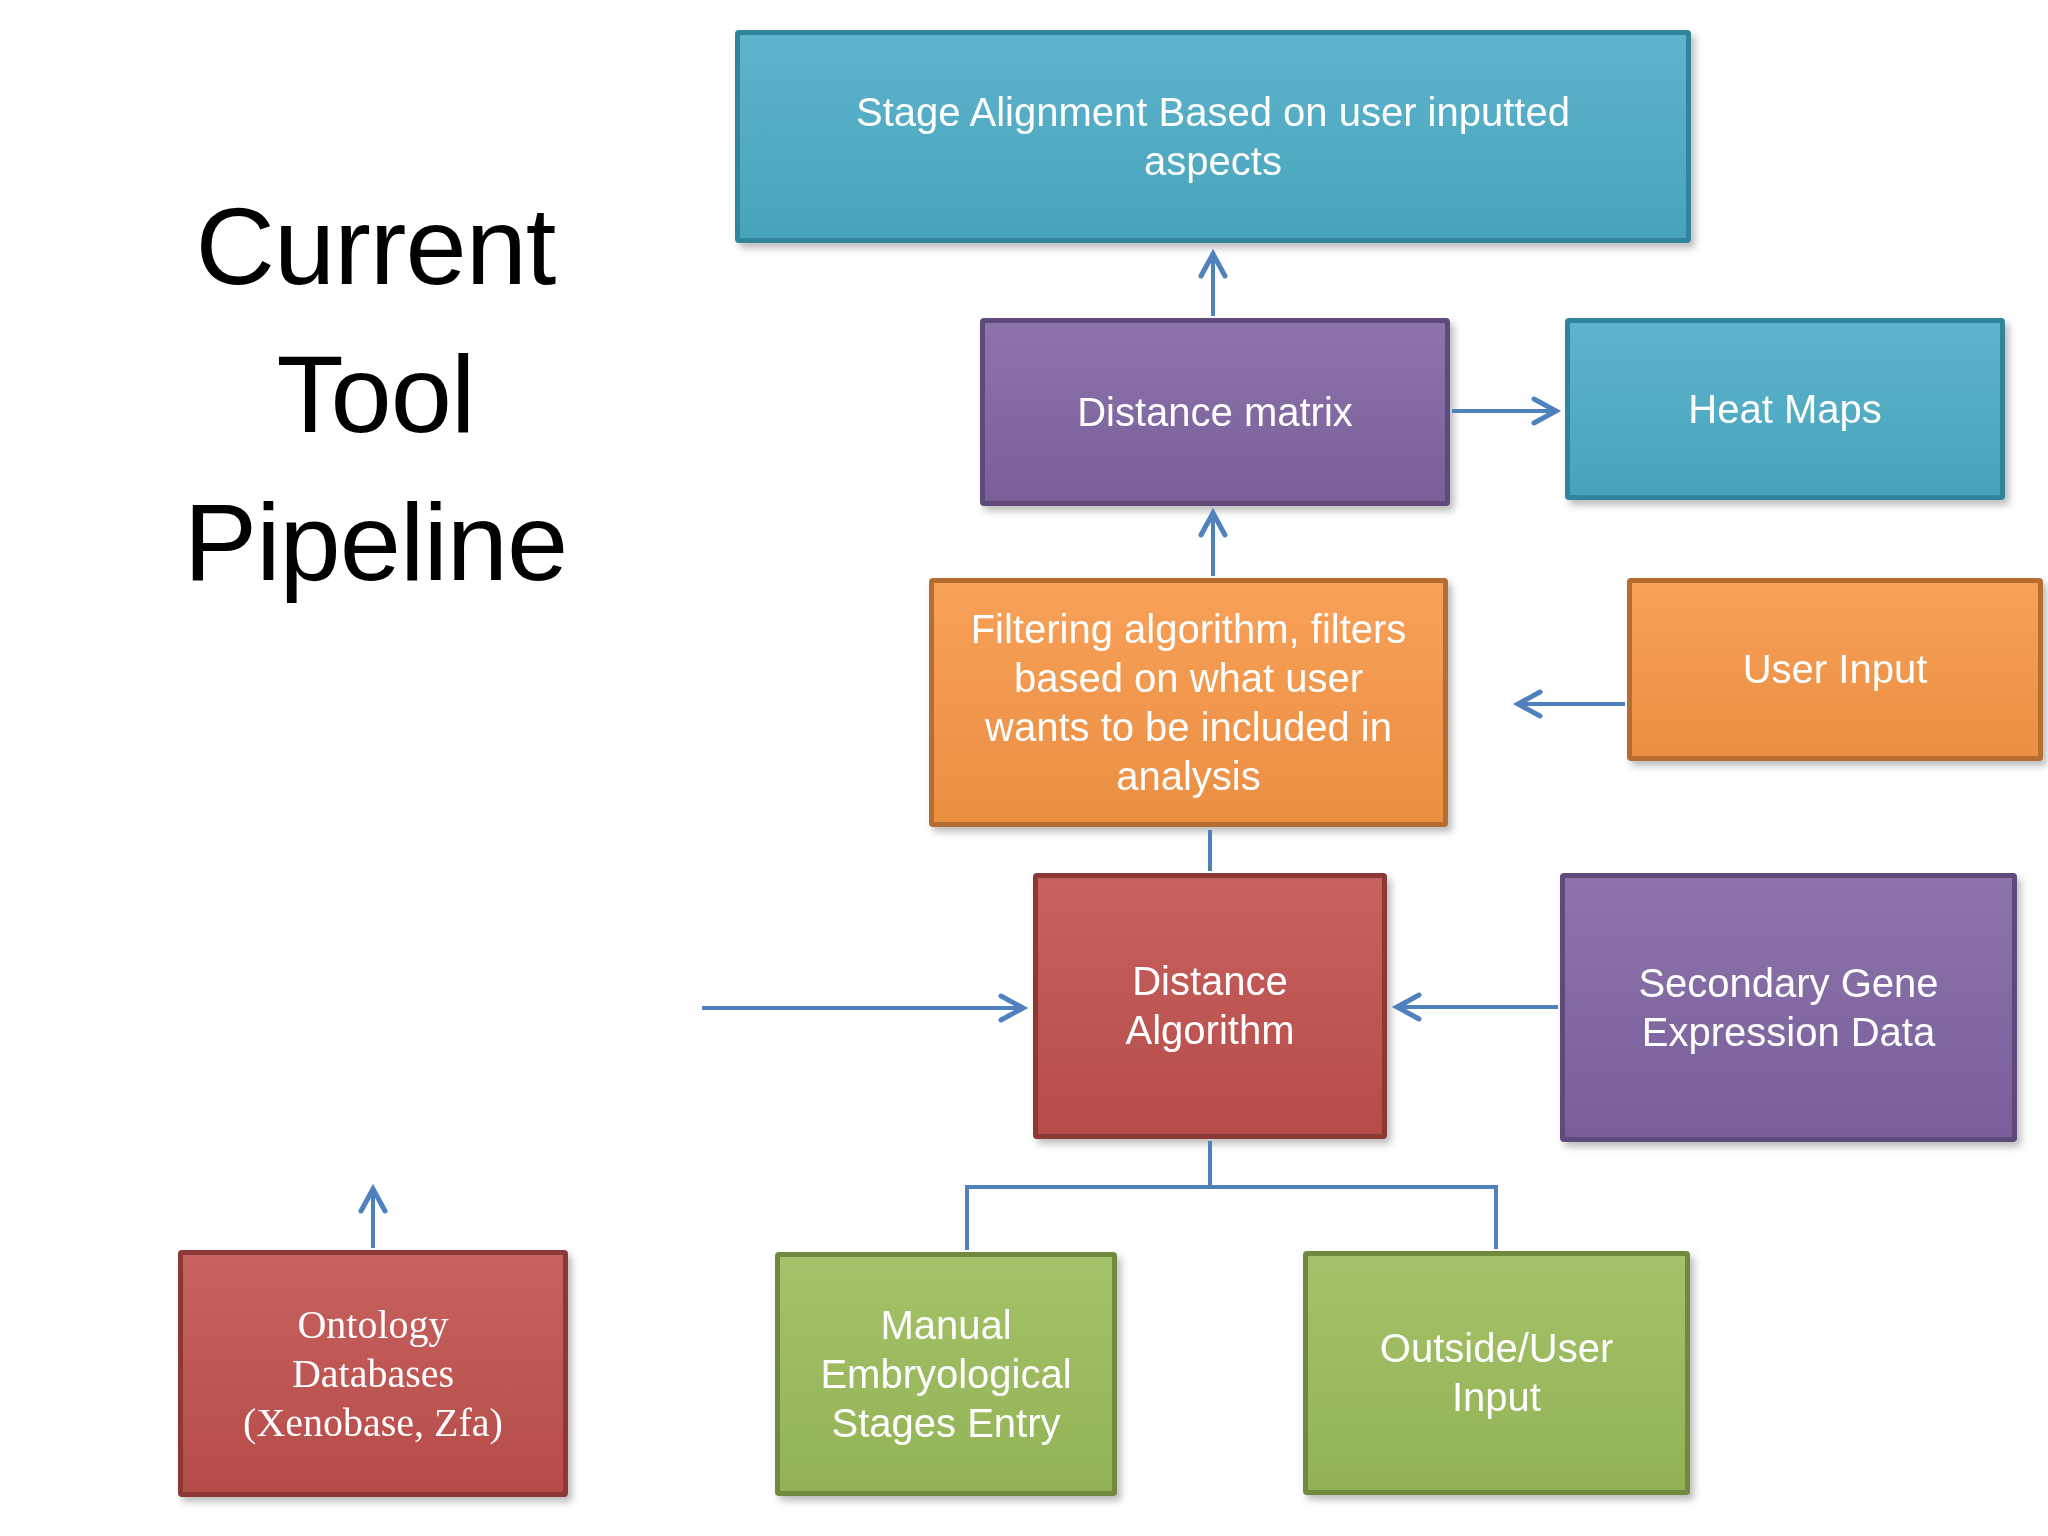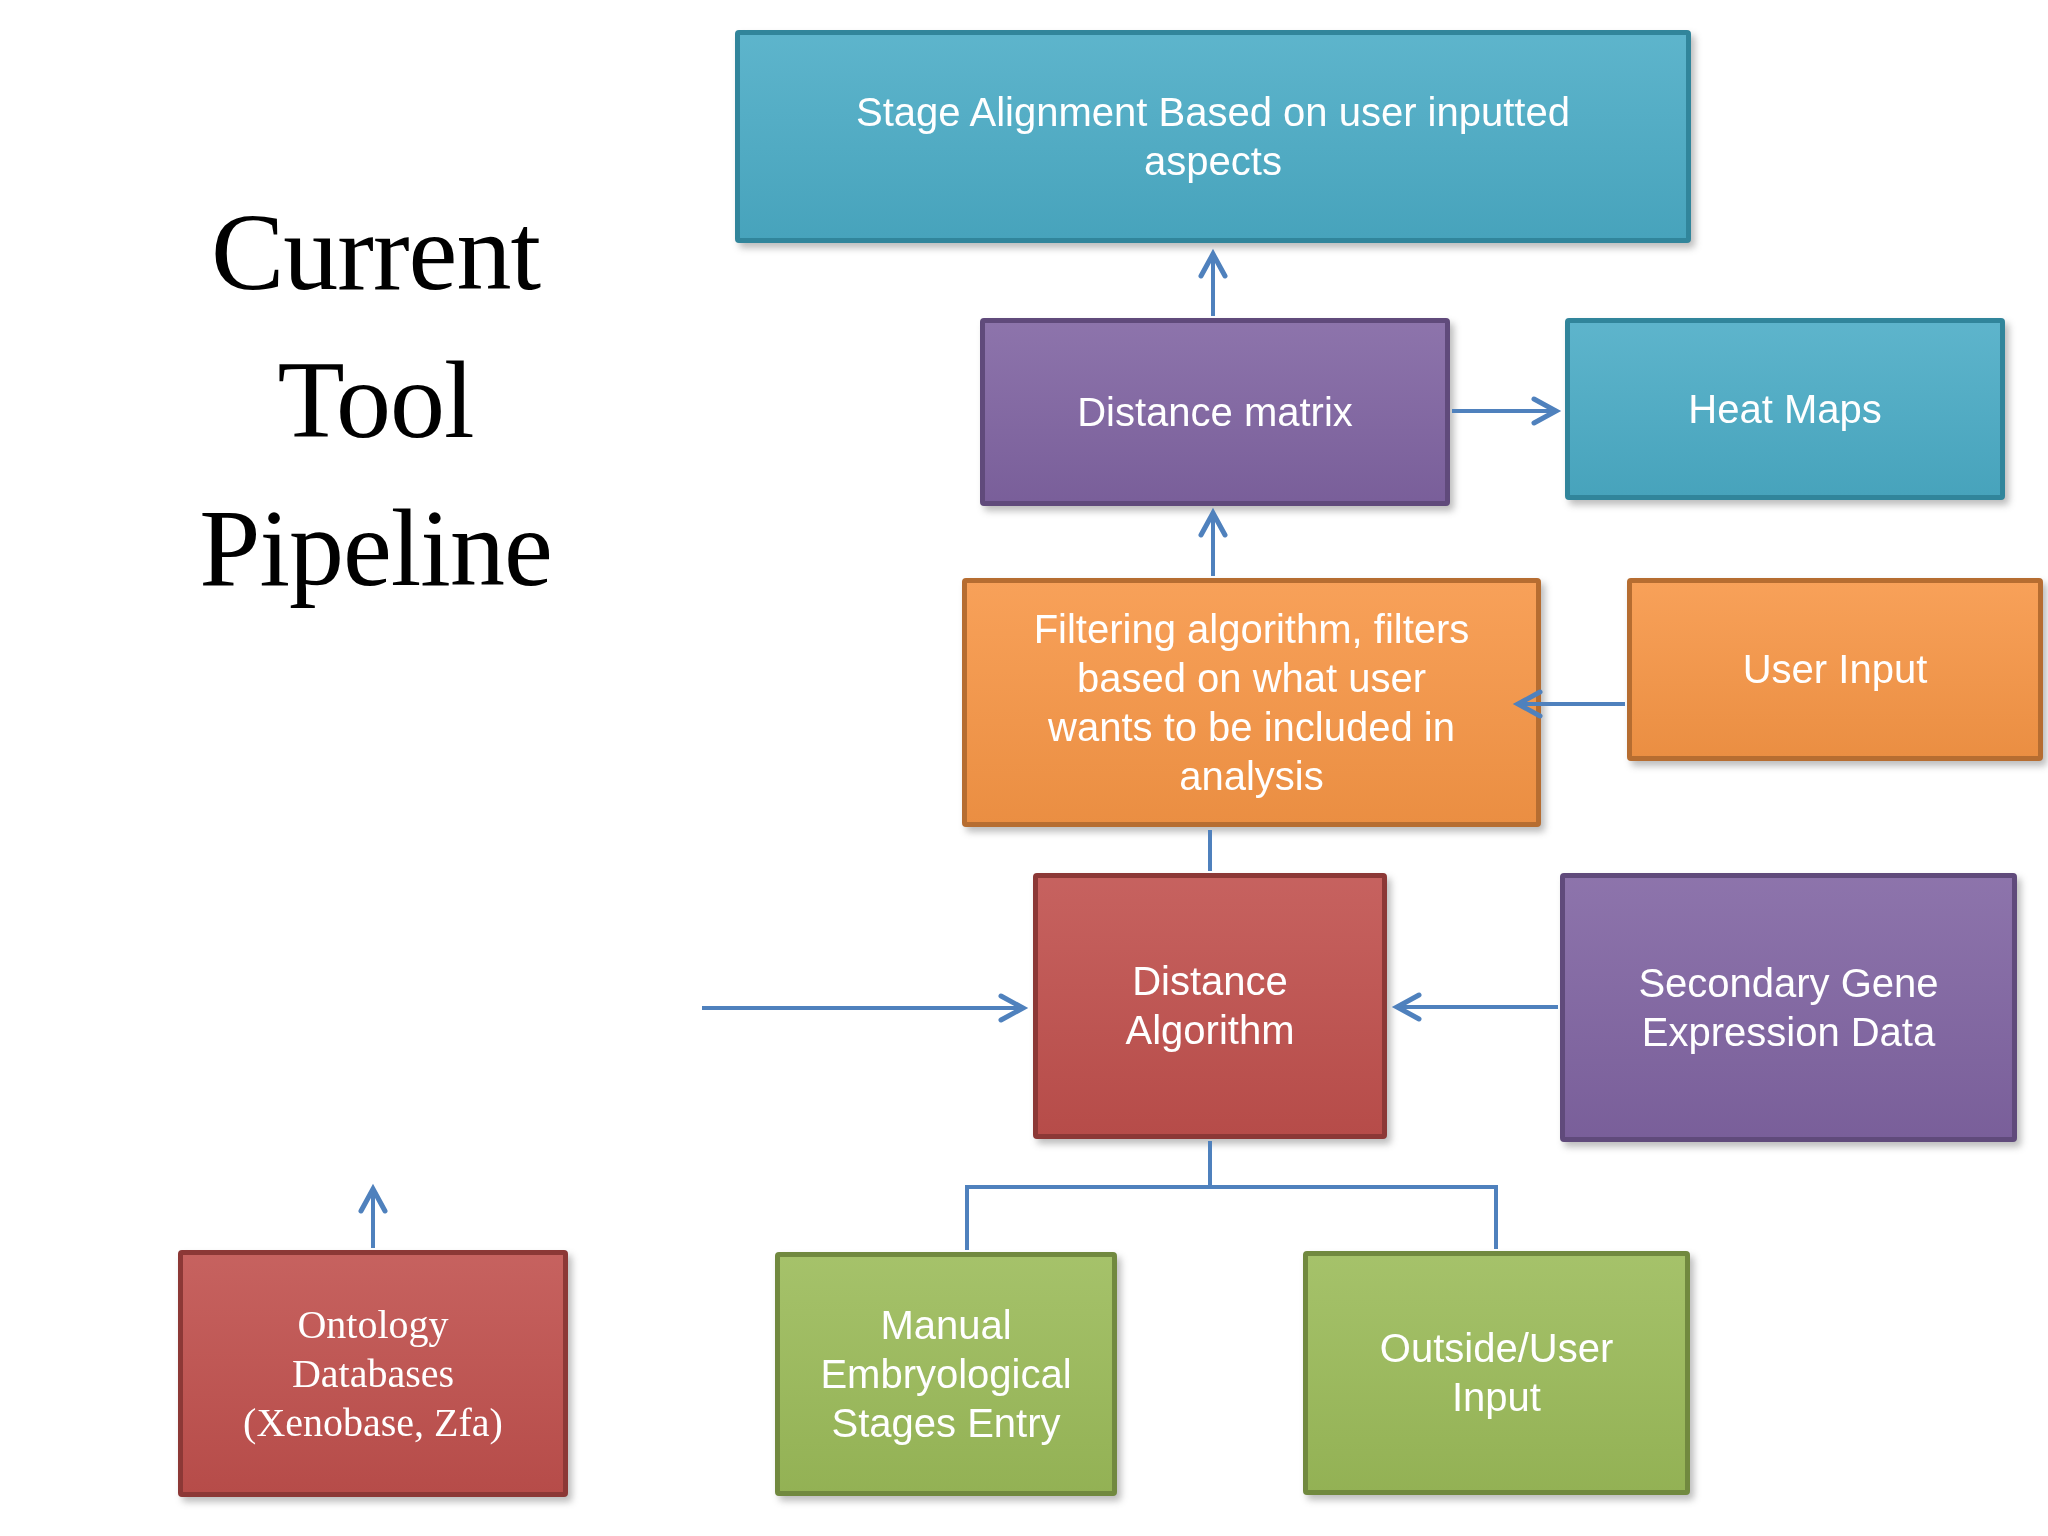--- a/index.html
+++ b/index.html
@@ -5,28 +5,27 @@
   html,body{margin:0;padding:0;background:#ffffff;}
   .canvas{
     position:relative;
     width:2048px;height:1536px;
     background:#ffffff;
     overflow:hidden;
     font-family:"Liberation Sans", sans-serif;
   }
   .title{
     position:absolute;
-    left:88px;top:178px;width:575px;
+    left:88px;top:172px;width:575px;
     font-size:110px;
     line-height:148px;
     color:#000000;
     text-align:center;
     white-space:pre-line;
     letter-spacing:-1px;
-    font-family:Liberation Serif, serif;
   }
   .node{
     position:absolute;
     box-sizing:border-box;
     border:5px solid #444;
     border-radius:4px;
     color:#ffffff;
     font-size:40px;
     line-height:49px;
     display:flex;
@@ -35,21 +34,21 @@
     text-align:center;
     white-space:pre-line;
     padding:0 14px;
     box-shadow:4px 5px 7px rgba(90,90,90,0.4);
     background-image:linear-gradient(to bottom, rgba(255,255,255,0.10), rgba(0,0,0,0.05));
   }
   
   .pos-stage-alignment   {left:735px;  top:30px;   width:956px; height:213px;}
   .pos-distance-matrix   {left:980px;  top:318px;  width:470px; height:188px;}
   .pos-heat-maps         {left:1565px; top:318px;  width:440px; height:182px;}
-  .pos-filtering         {left:929px;  top:578px;  width:579px; height:249px;margin-left:33px;}
+  .pos-filtering         {left:929px;  top:578px;  width:519px; height:249px;}
   .pos-user-input        {left:1627px; top:578px;  width:416px; height:183px;}
   .pos-distance-algo     {left:1033px; top:873px;  width:354px; height:266px;}
   .pos-secondary-gene    {left:1560px; top:873px;  width:457px; height:269px;}
   .pos-ontological       {left:46px;   top:841px;  width:654px; height:339px;}
   .pos-ontology-db       {left:178px;  top:1250px; width:390px; height:247px;}
   .pos-manual-embryo     {left:775px;  top:1252px; width:342px; height:244px;}
   .pos-outside-user      {left:1303px; top:1251px; width:387px; height:244px;}
   .connector-layer{
     position:absolute;left:0;top:0;width:2048px;height:1536px;
     pointer-events:none;

